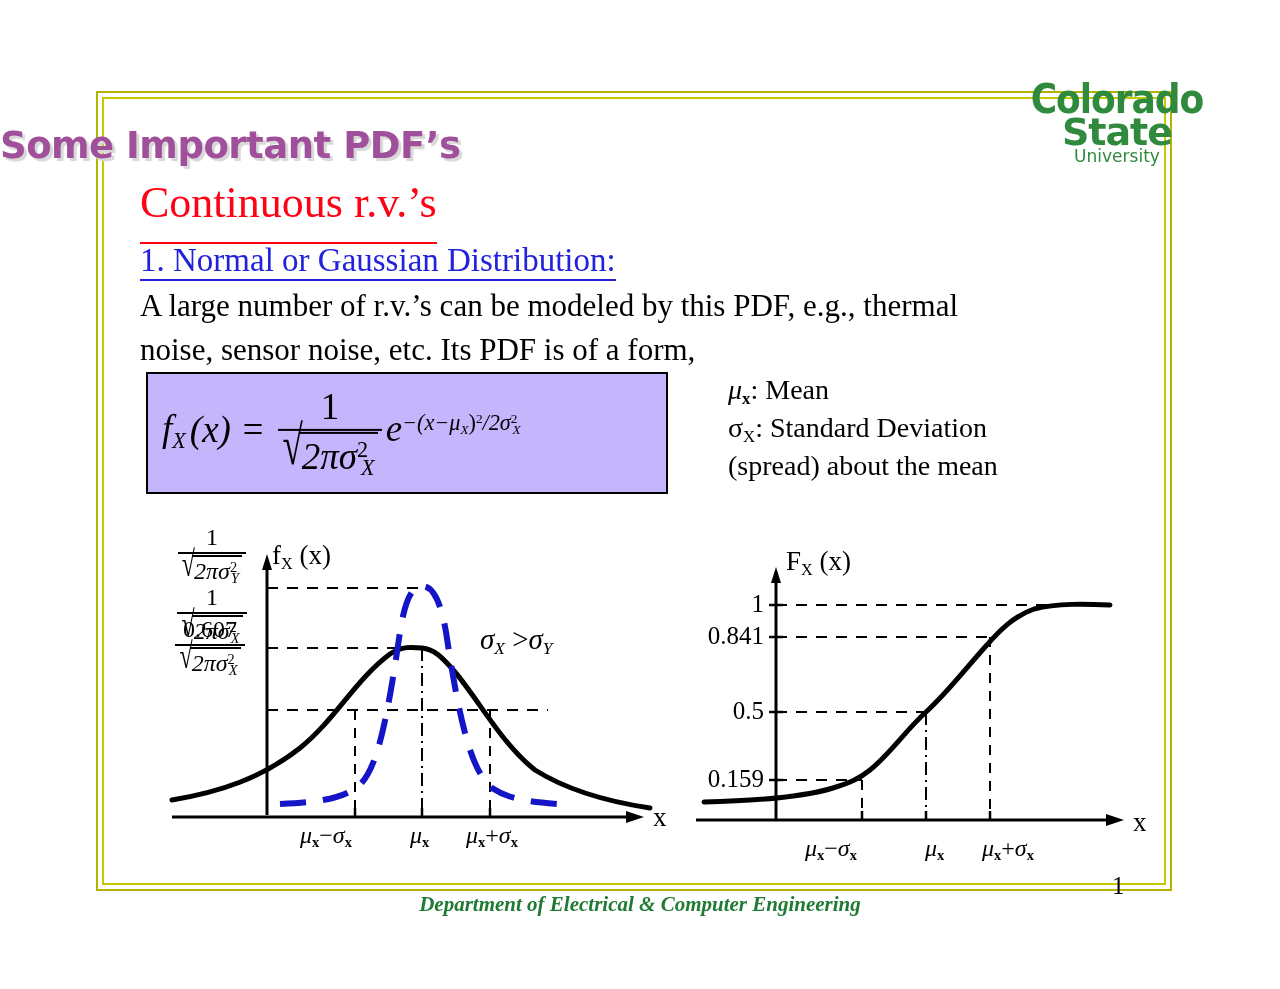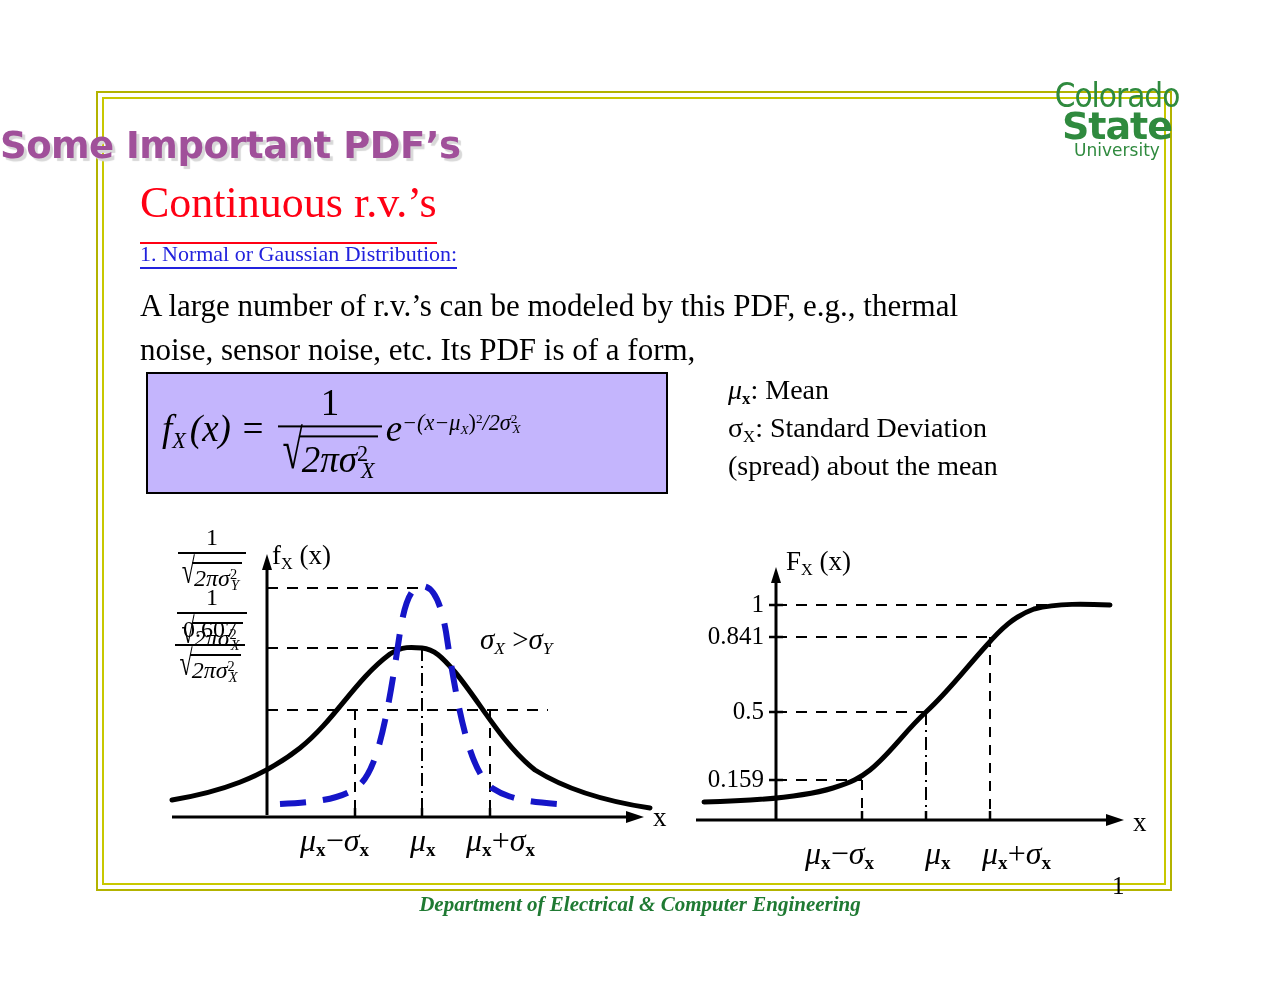--- a/index.html
+++ b/index.html
@@ -37,21 +37,21 @@
     position: absolute;
     right: 68px;
     top: 82px;
     width: 190px;
     text-align: center;
     color: #2f8a3e;
     font-family: "DejaVu Sans", sans-serif;
     line-height: 0.86;
     letter-spacing: -1px;
   }
-  .logo .l1 { font-size: 33px; font-weight: normal; font-stretch: condensed; }
+  .logo .l1 { font-size: 40px; font-weight: bold; font-stretch: condensed; }
   .logo .l2 { font-size: 38px; font-weight: bold; }
   .logo .l3 { font-size: 17px; font-weight: normal; letter-spacing: 0px; text-align: center;}
 
   
   .title {
     position: absolute;
     left: 0; right: 0;
     top: 124px;
     font-family: "DejaVu Sans", sans-serif;
     font-size: 37px;
@@ -67,21 +67,21 @@
     left: 140px; top: 180px;
     font-size: 44px;
     color: #ff0014;
     border-bottom: 2px solid #ff0014;
     line-height: 1.05;
     padding-bottom: 16px;
   }
   .heading-blue {
     position: absolute;
     left: 140px; top: 242px;
-    font-size: 22px;
+    font-size: 33px;
     color: #2222dd;
     border-bottom: 2px solid #2222dd;
     line-height: 1.1;
     padding-bottom: 1px;
   }
   .body-line {
     position: absolute;
     left: 140px;
     font-size: 31px;
     color: #000000;
@@ -101,21 +101,21 @@
     vertical-align: middle;
     text-align: center;
   }
   .frac .num {
     display: block;
     border-bottom: 2px solid #000;
     padding: 0 4px 1px 4px;
   }
   .frac .den {
     display: block;
-    padding: 8px 4px 0 4px;
+    padding: 1px 4px 0 4px;
   }
   .sqrt {
     display: inline-block;
     border-top: 2px solid #000;
     padding: 1px 3px 0 2px;
     margin-left: -2px;
   }
   .radsign {
     display: inline-block;
     transform: scaleY(1.5);
@@ -164,21 +164,21 @@
     text-align: right;
   }
   .ylabel-frac {
     position: absolute;
     font-size: 24px;
     white-space: nowrap;
     text-align: center;
   }
   .xtick-label {
     position: absolute;
-    font-size: 32px;
+    font-size: 24px;
     white-space: nowrap;
     text-align: right;
   }
   .annot {
     position: absolute;
     font-size: 29px;
     white-space: nowrap;
   }
 
   

